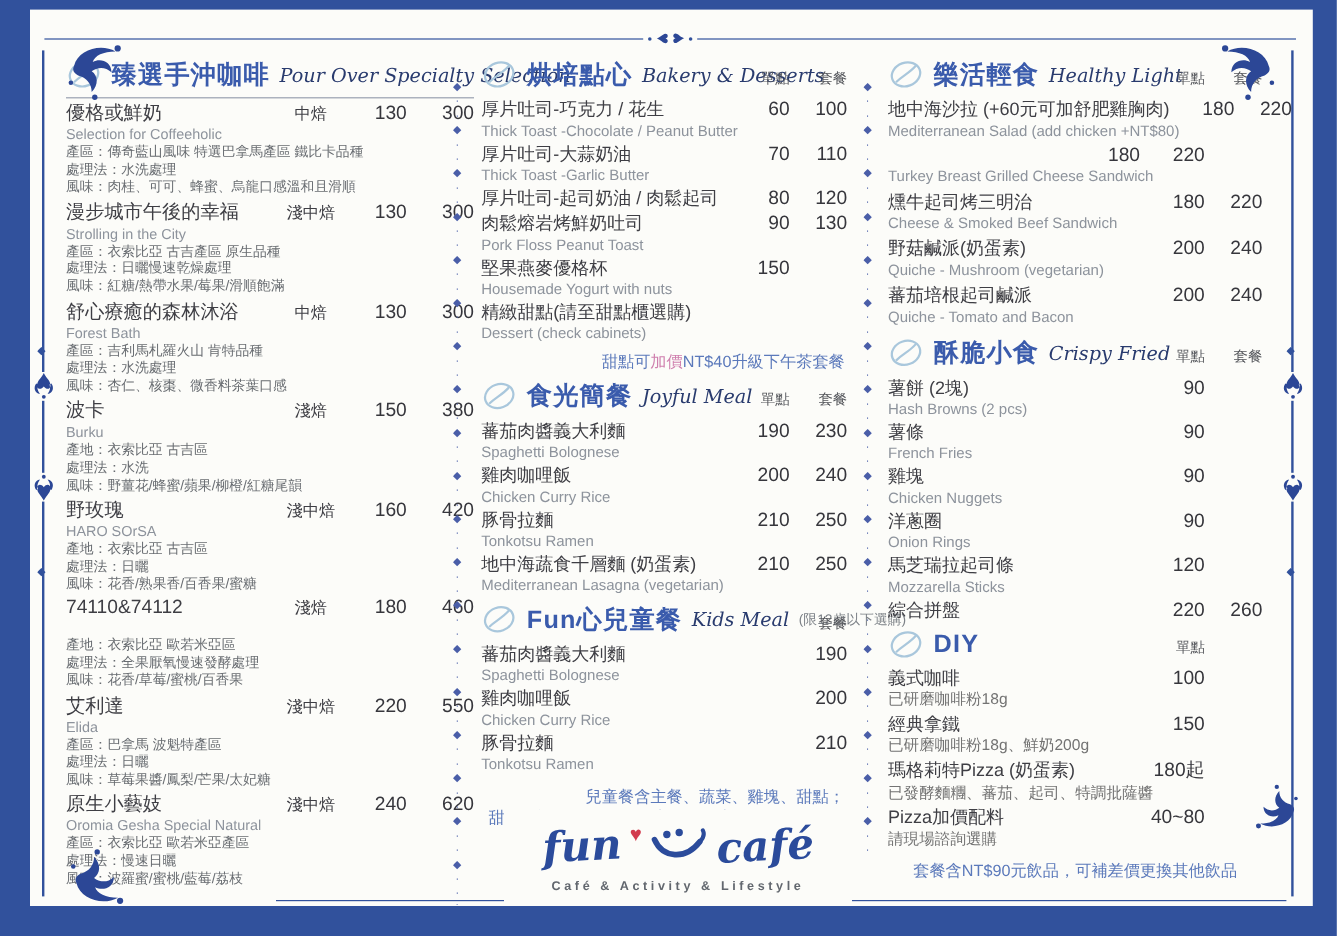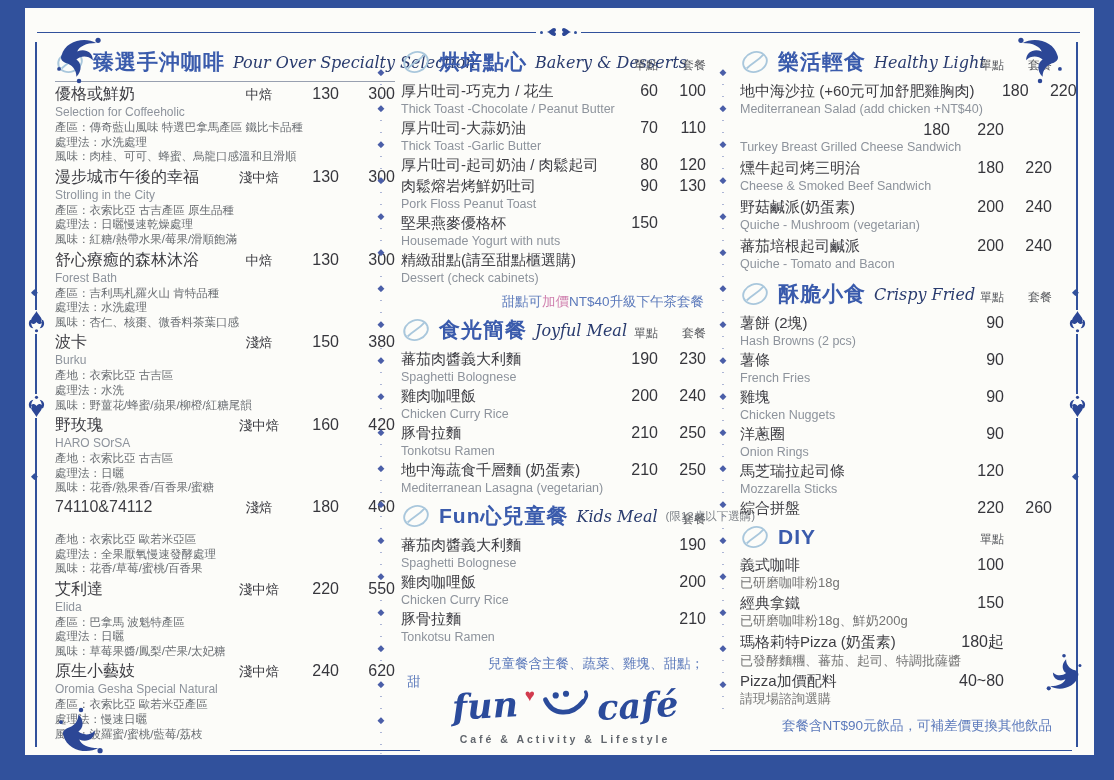--- a/index.html
+++ b/index.html
@@ -77,21 +77,21 @@
   #col3 .irow{grid-template-columns:1fr 54px 48px;}
   .irow .zh{font-size:15px;color:#3e3e44;white-space:nowrap;}
   .irow .p{font-size:16px;color:#36363c;text-align:right;white-space:nowrap;}
   .item .en{font-size:12.5px;line-height:16px;min-height:16px;}
   .item .det{font-size:13px;color:#737373;line-height:16px;}
 
   .note{font-size:13.5px;color:#5b79bb;text-align:right;margin:7px 2px 5px 0;}
   .note .pink{color:#cf7fae;}
   .gapS{height:4px;}
   .kidnote{font-size:13.5px;color:#5b79bb;text-align:right;line-height:18px;margin-top:10px;padding-right:2px;}
-  .diynote{font-size:13.5px;color:#5b79bb;text-align:right;margin-top:10px;}
+  .diynote{font-size:13.5px;color:#5b79bb;text-align:center;margin-top:10px;}
 
   
   #logo{position:absolute;left:395px;bottom:0;width:290px;height:80px;background:#fcfcf9;
         z-index:6;text-align:center;}
   .logo-row{display:flex;align-items:center;justify-content:center;gap:7px;height:52px;padding-top:4px;}
   .logo-word{font-family:"DejaVu Serif","Liberation Serif",serif;font-style:italic;font-weight:bold;
              font-size:35px;color:#2b4b9b;transform:rotate(-3deg);line-height:1;}
   .logo-heart{color:#d23b4e;font-size:17px;margin-top:-20px;line-height:1;}
   .logo-heart::before{content:"♥";}
   .smiley{width:48px;height:30px;margin-top:-2px;}
@@ -574,21 +574,21 @@
         </div>
         <span class="lab">單點</span>
         <span class="lab">套餐</span>
       </div>
       <div class="item">
         <div class="irow">
             <span class="zh">地中海沙拉 (+60元可加舒肥雞胸肉)</span>
             <span class="p">180</span>
             <span class="p">220</span>
           </div>
-        <div class="en">Mediterranean Salad (add chicken +NT$40)</div>
+        <div class="en">Mediterranean Salad (add chicken +NT$80)</div>
       </div>
       <div class="item">
         <div class="irow">
             <span class="p">180</span>
             <span class="p">220</span>
           </div>
         <div class="en">Turkey Breast Grilled Cheese Sandwich</div>
       </div>
       <div class="item">
         <div class="irow">

